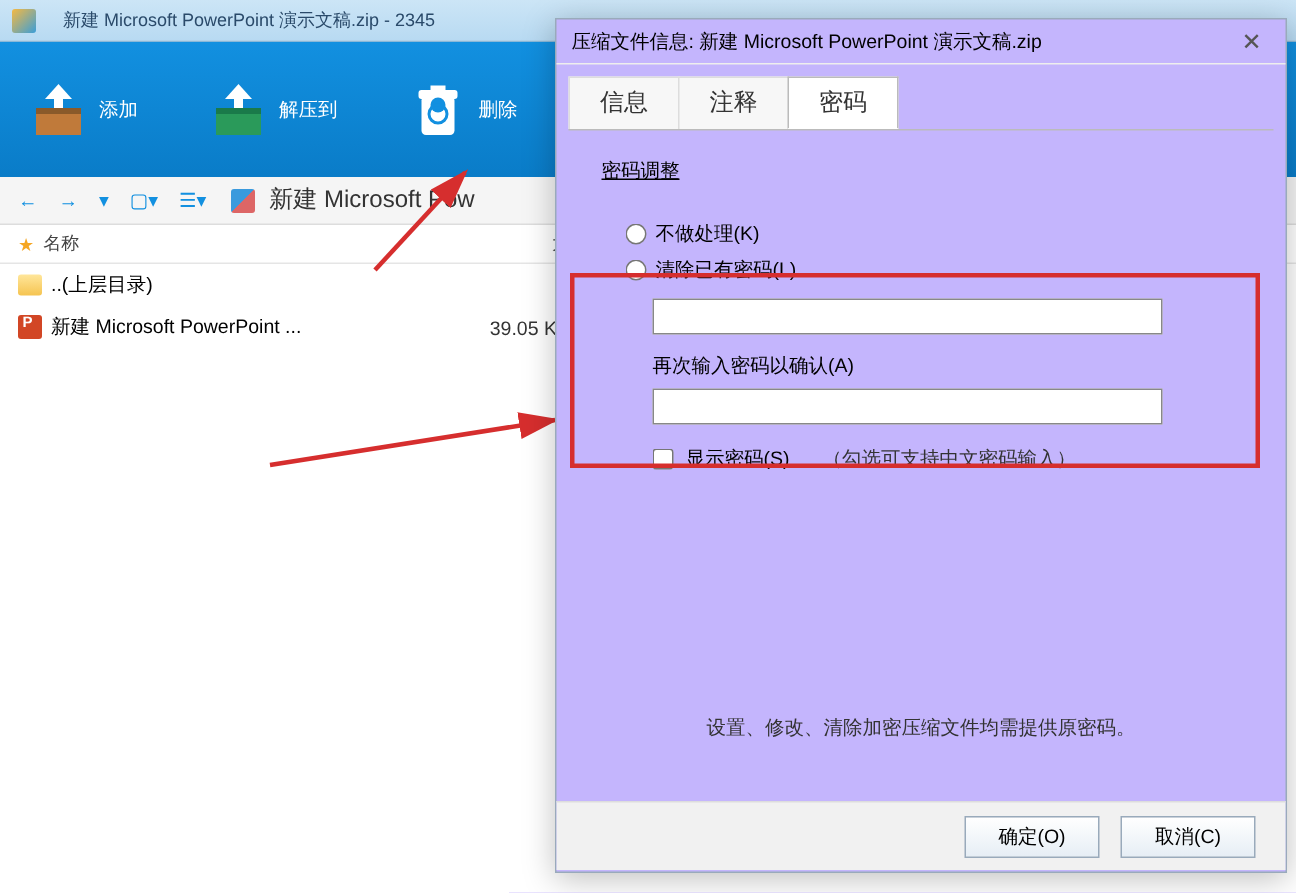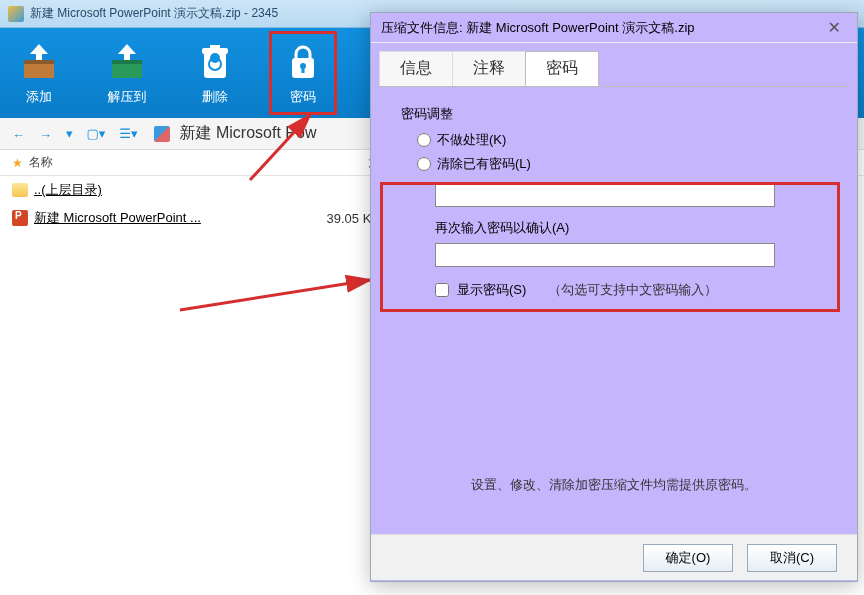--- a/index.html
+++ b/index.html
@@ -1,55 +1,55 @@
 <!DOCTYPE html>
 <html><head>
 <meta charset="utf-8">
 <style>
 * { box-sizing: border-box; margin: 0; padding: 0; font-family: "Microsoft YaHei", sans-serif; }
 body { width: 864px; height: 595px; position: relative; background: #fff; overflow: hidden; }
 
 
 .main-window { position: absolute; left: 0; top: 0; width: 864px; height: 595px; background: #fff; }
-.titlebar { height: 28px; background: linear-gradient(#cce5f6,#b8daf2); display: flex; align-items: center; padding: 0 8px; color: #2a4a6a; font-size: 12px; border-bottom: 1px solid #8ab8d8; }
+.titlebar { height: 28px; background: linear-gradient(#cce5f6,#b8daf2); display: flex; align-items: center; padding: 0 8px; color: #2a4a6a; font-size: 12px; border-bottom: 1px solid #8ab8d8; gap: 12px; }
 .titlebar .app-icon { width: 16px; height: 16px; margin-right: 6px; background: linear-gradient(135deg,#f5b942,#3b9ed8); border-radius: 2px; }
 .toolbar { height: 90px; background: linear-gradient(#1290e0,#0a7cc8); display: flex; align-items: center; padding: 0 10px; gap: 30px; }
-.tool-btn { display: flex; flex-direction: column; align-items: center; gap: 6px; color: #fff; font-size: 13px; cursor: pointer; padding: 4px 8px; }
+.tool-btn { display: flex; flex-direction: row; align-items: center; gap: 6px; color: #fff; font-size: 13px; cursor: pointer; padding: 4px 8px; }
 .tool-btn .ico { width: 42px; height: 42px; display: flex; align-items: center; justify-content: center; }
 .tool-btn.selected { outline: 3px solid #d62e2e; outline-offset: 2px; }
 .navbar { height: 32px; background: #f5f5f5; border-bottom: 1px solid #ddd; display: flex; align-items: center; padding: 0 8px; gap: 6px; font-size: 13px; }
 .nav-arrow,.nav-drop,.nav-list { color: #1290e0; cursor: pointer; padding: 2px 4px; }
 .breadcrumb-icon { width: 16px; height: 16px; background: linear-gradient(135deg,#3a9add 50%,#d66 50%); border-radius: 2px; margin-left: 6px; }
 .breadcrumb-text { font-size: 16px; color: #333; margin-left: 4px; }
 .list-header { height: 26px; background: #fff; border-bottom: 1px solid #e5e5e5; display: flex; align-items: center; font-size: 12px; color: #444; }
 .list-header .col-name { width: 300px; padding-left: 12px; display: flex; align-items: center; gap: 6px; }
 .list-header .col-size { width: 90px; text-align: right; padding-right: 10px; }
 .star { color: #f5a623; font-size: 12px; }
 .filelist { font-size: 13px; }
 .file-row { display: flex; align-items: center; height: 28px; }
-.file-row .col-name { width: 300px; padding-left: 12px; display: flex; align-items: center; gap: 6px; text-decoration: underline; }
+.file-row .col-name { width: 300px; padding-left: 12px; display: flex; align-items: center; gap: 6px; }
 .file-row .col-size { width: 90px; text-align: right; padding-right: 10px; color: #333; }
 .folder-icon { width: 16px; height: 14px; background: linear-gradient(#ffe69a,#f5c451); border-radius: 2px; }
 .ppt-icon { width: 16px; height: 16px; background: #d24625; border-radius: 2px; position: relative; }
 .ppt-icon::after { content: "P"; position: absolute; left: 3px; top: 0; color: #fff; font-size: 10px; font-weight: bold; }
 
 
 
 
 .arrows { position: absolute; left: 0; top: 0; pointer-events: none; }
 
 
 .dialog { position: absolute; left: 370px; top: 12px; width: 488px; height: 570px; background: #c4b5fd; border: 1px solid #9ab; box-shadow: 0 4px 20px rgba(0,0,0,.25); }
 .dlg-title { height: 30px; display: flex; align-items: center; justify-content: space-between; padding: 0 10px; font-size: 13px; border-bottom: 1px solid #eee; }
 .dlg-close { font-size: 16px; color: #555; cursor: pointer; padding: 0 6px; }
 .dlg-tabs { display: flex; padding: 8px 8px 0 8px; gap: 0; }
 .dlg-tab { padding: 6px 20px; font-size: 16px; border: 1px solid transparent; cursor: pointer; background: #f7f7f7; border: 1px solid #ddd; border-bottom: none; margin-right: -1px; color: #333; }
 .dlg-tab.active { background: #fff; border-color: #bbb; border-bottom: 1px solid #fff; position: relative; z-index: 2; }
 .dlg-body { border-top: 1px solid #bbb; margin: 0 8px 8px 8px; padding: 18px 22px; height: 440px; position: relative; }
-.group-title { font-size: 13px; margin-bottom: 8px; }
+.group-title { font-size: 13px; margin-bottom: 24px; text-decoration: underline; }
 .radio-row { font-size: 13px; margin: 6px 0 6px 16px; display: flex; align-items: center; gap: 6px; }
 .radio-row input[type=radio] { width: 14px; height: 14px; }
 .pw-fields { margin: 10px 0 10px 34px; }
 .pw-fields input[type=text] { width: 340px; height: 24px; border: 1px solid #888; padding: 0 6px; font-size: 13px; }
 .pw-fields .lbl { font-size: 13px; margin: 12px 0 6px 0; }
 .chk-row { margin: 14px 0 0 34px; font-size: 13px; display: flex; align-items: center; gap: 8px; }
 .chk-row input[type=checkbox] { width: 14px; height: 14px; }
 .chk-hint { color: #333; margin-left: 14px; }
 .bottom-hint { position: absolute; bottom: 32px; left: 0; right: 0; text-align: center; font-size: 13px; color: #333; }
 .dlg-buttons { height: 46px; background: #f1f1f1; border-top: 1px solid #ddd; display: flex; align-items: center; justify-content: flex-end; gap: 14px; padding: 0 20px; }

